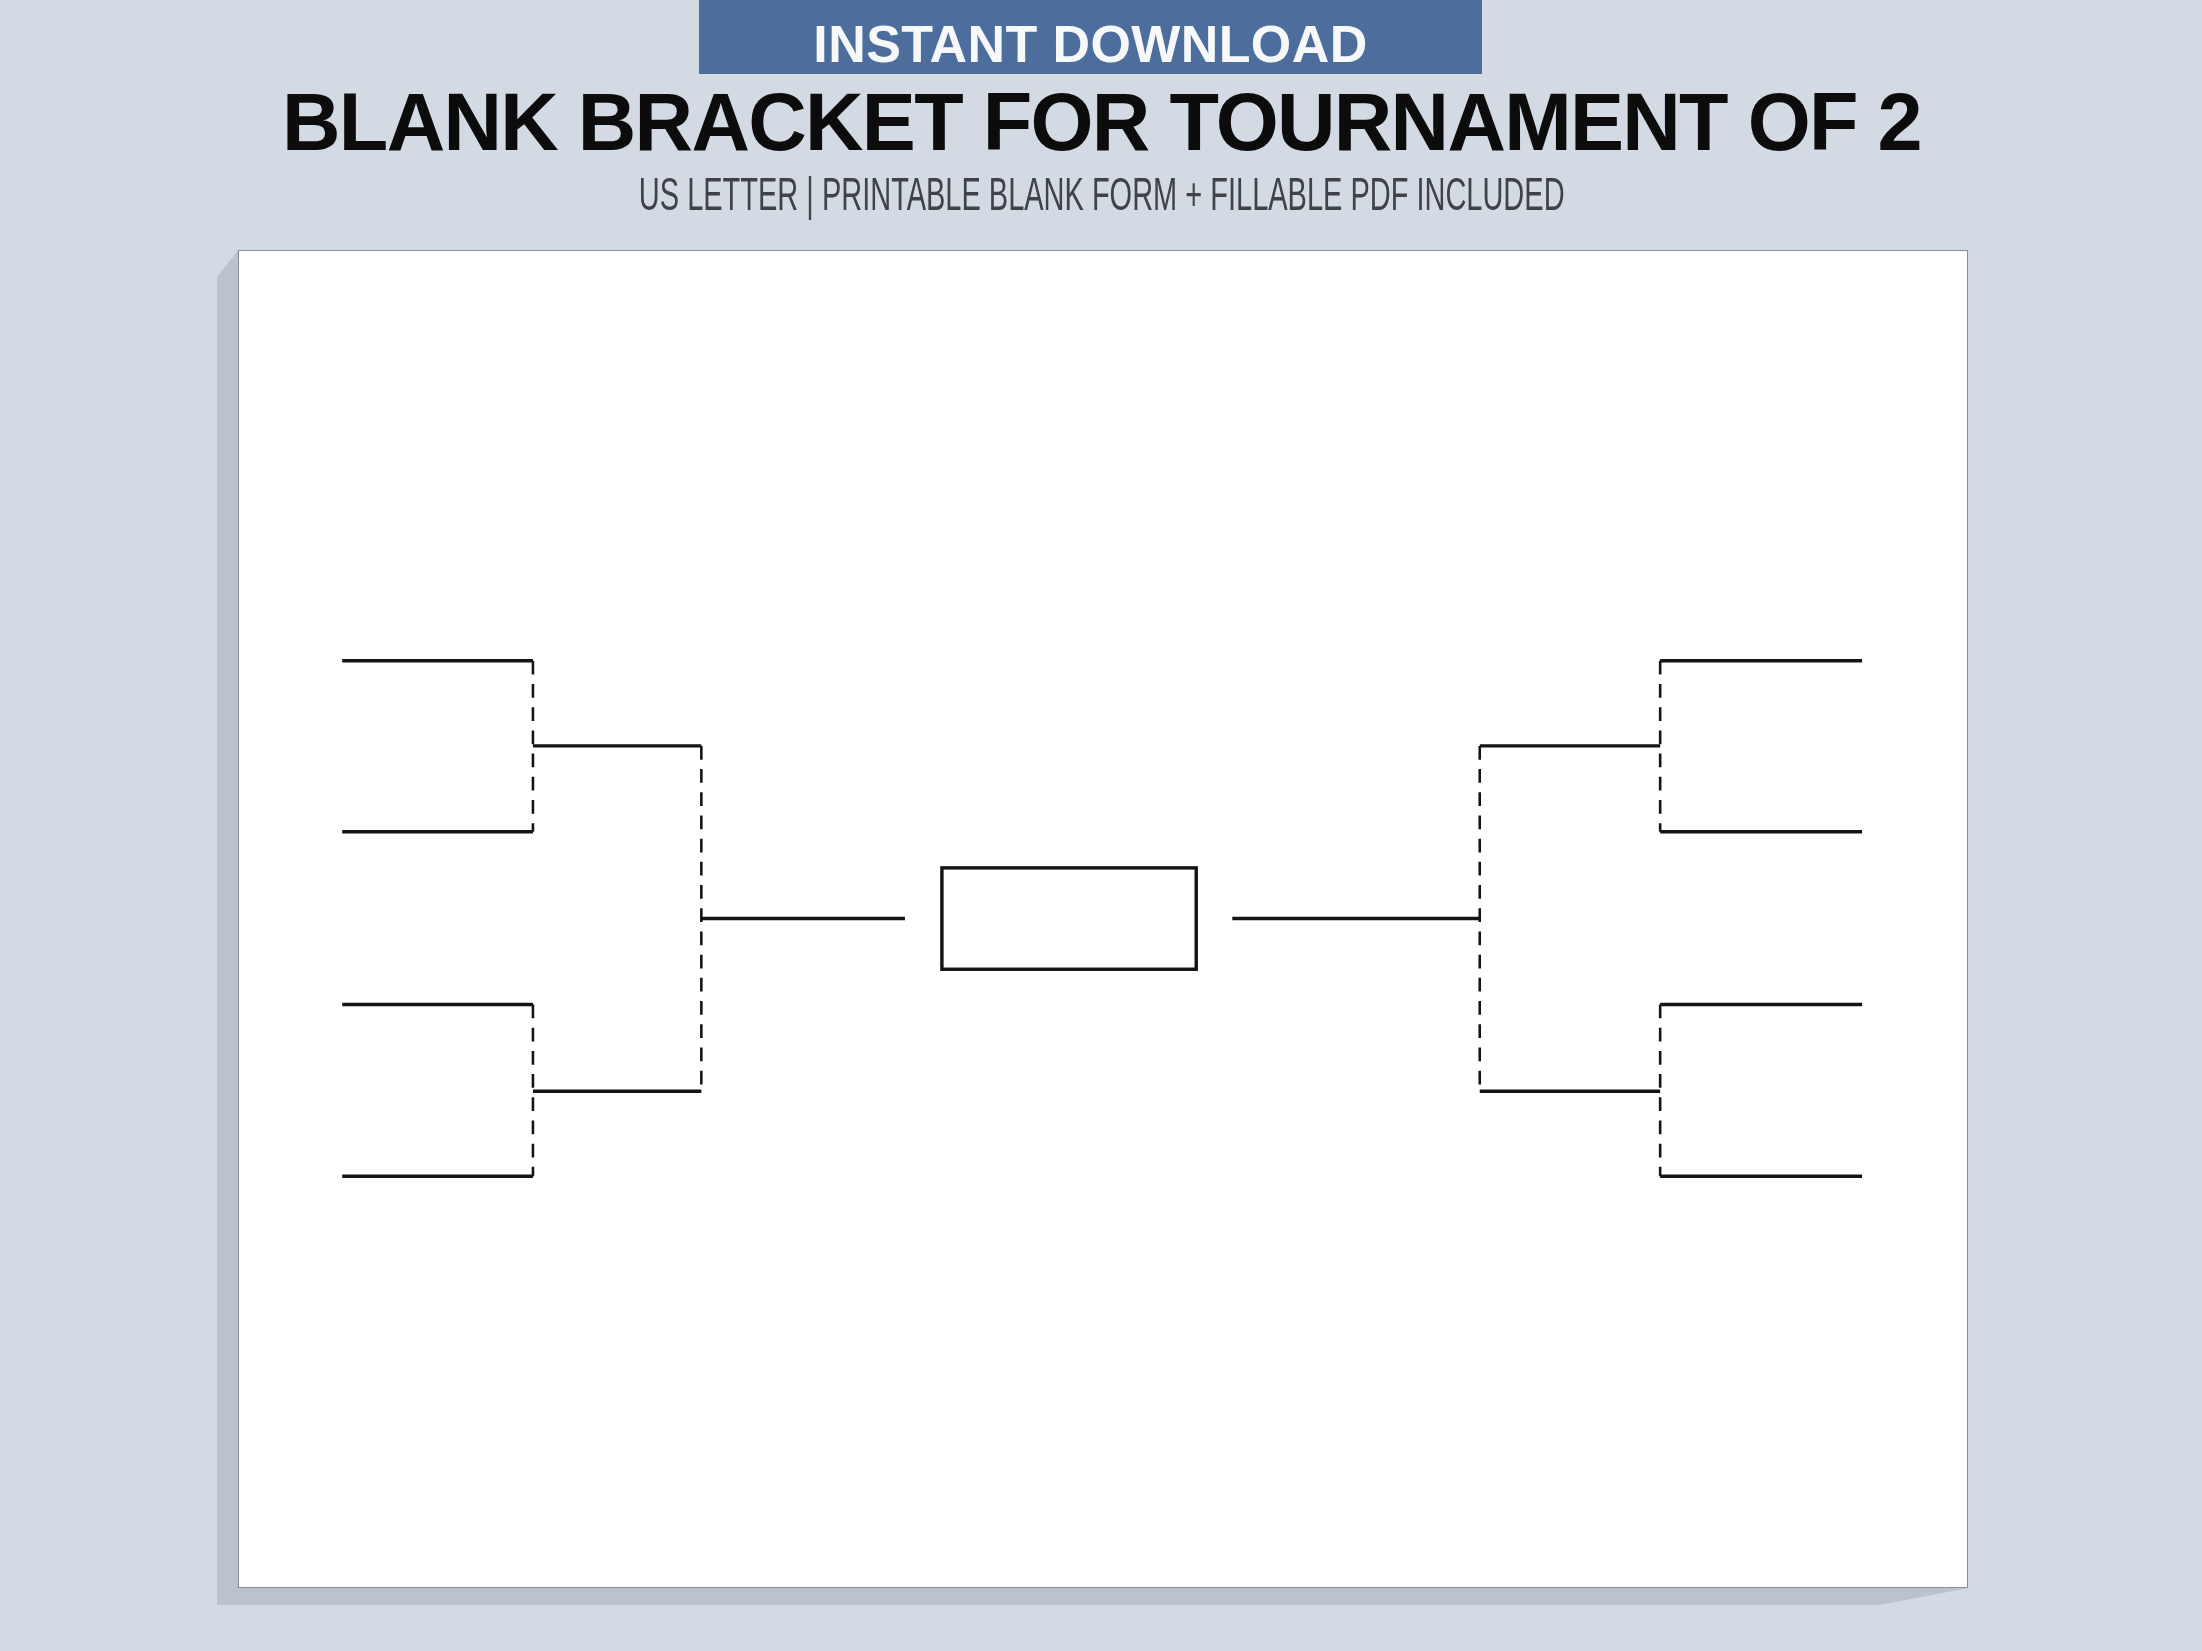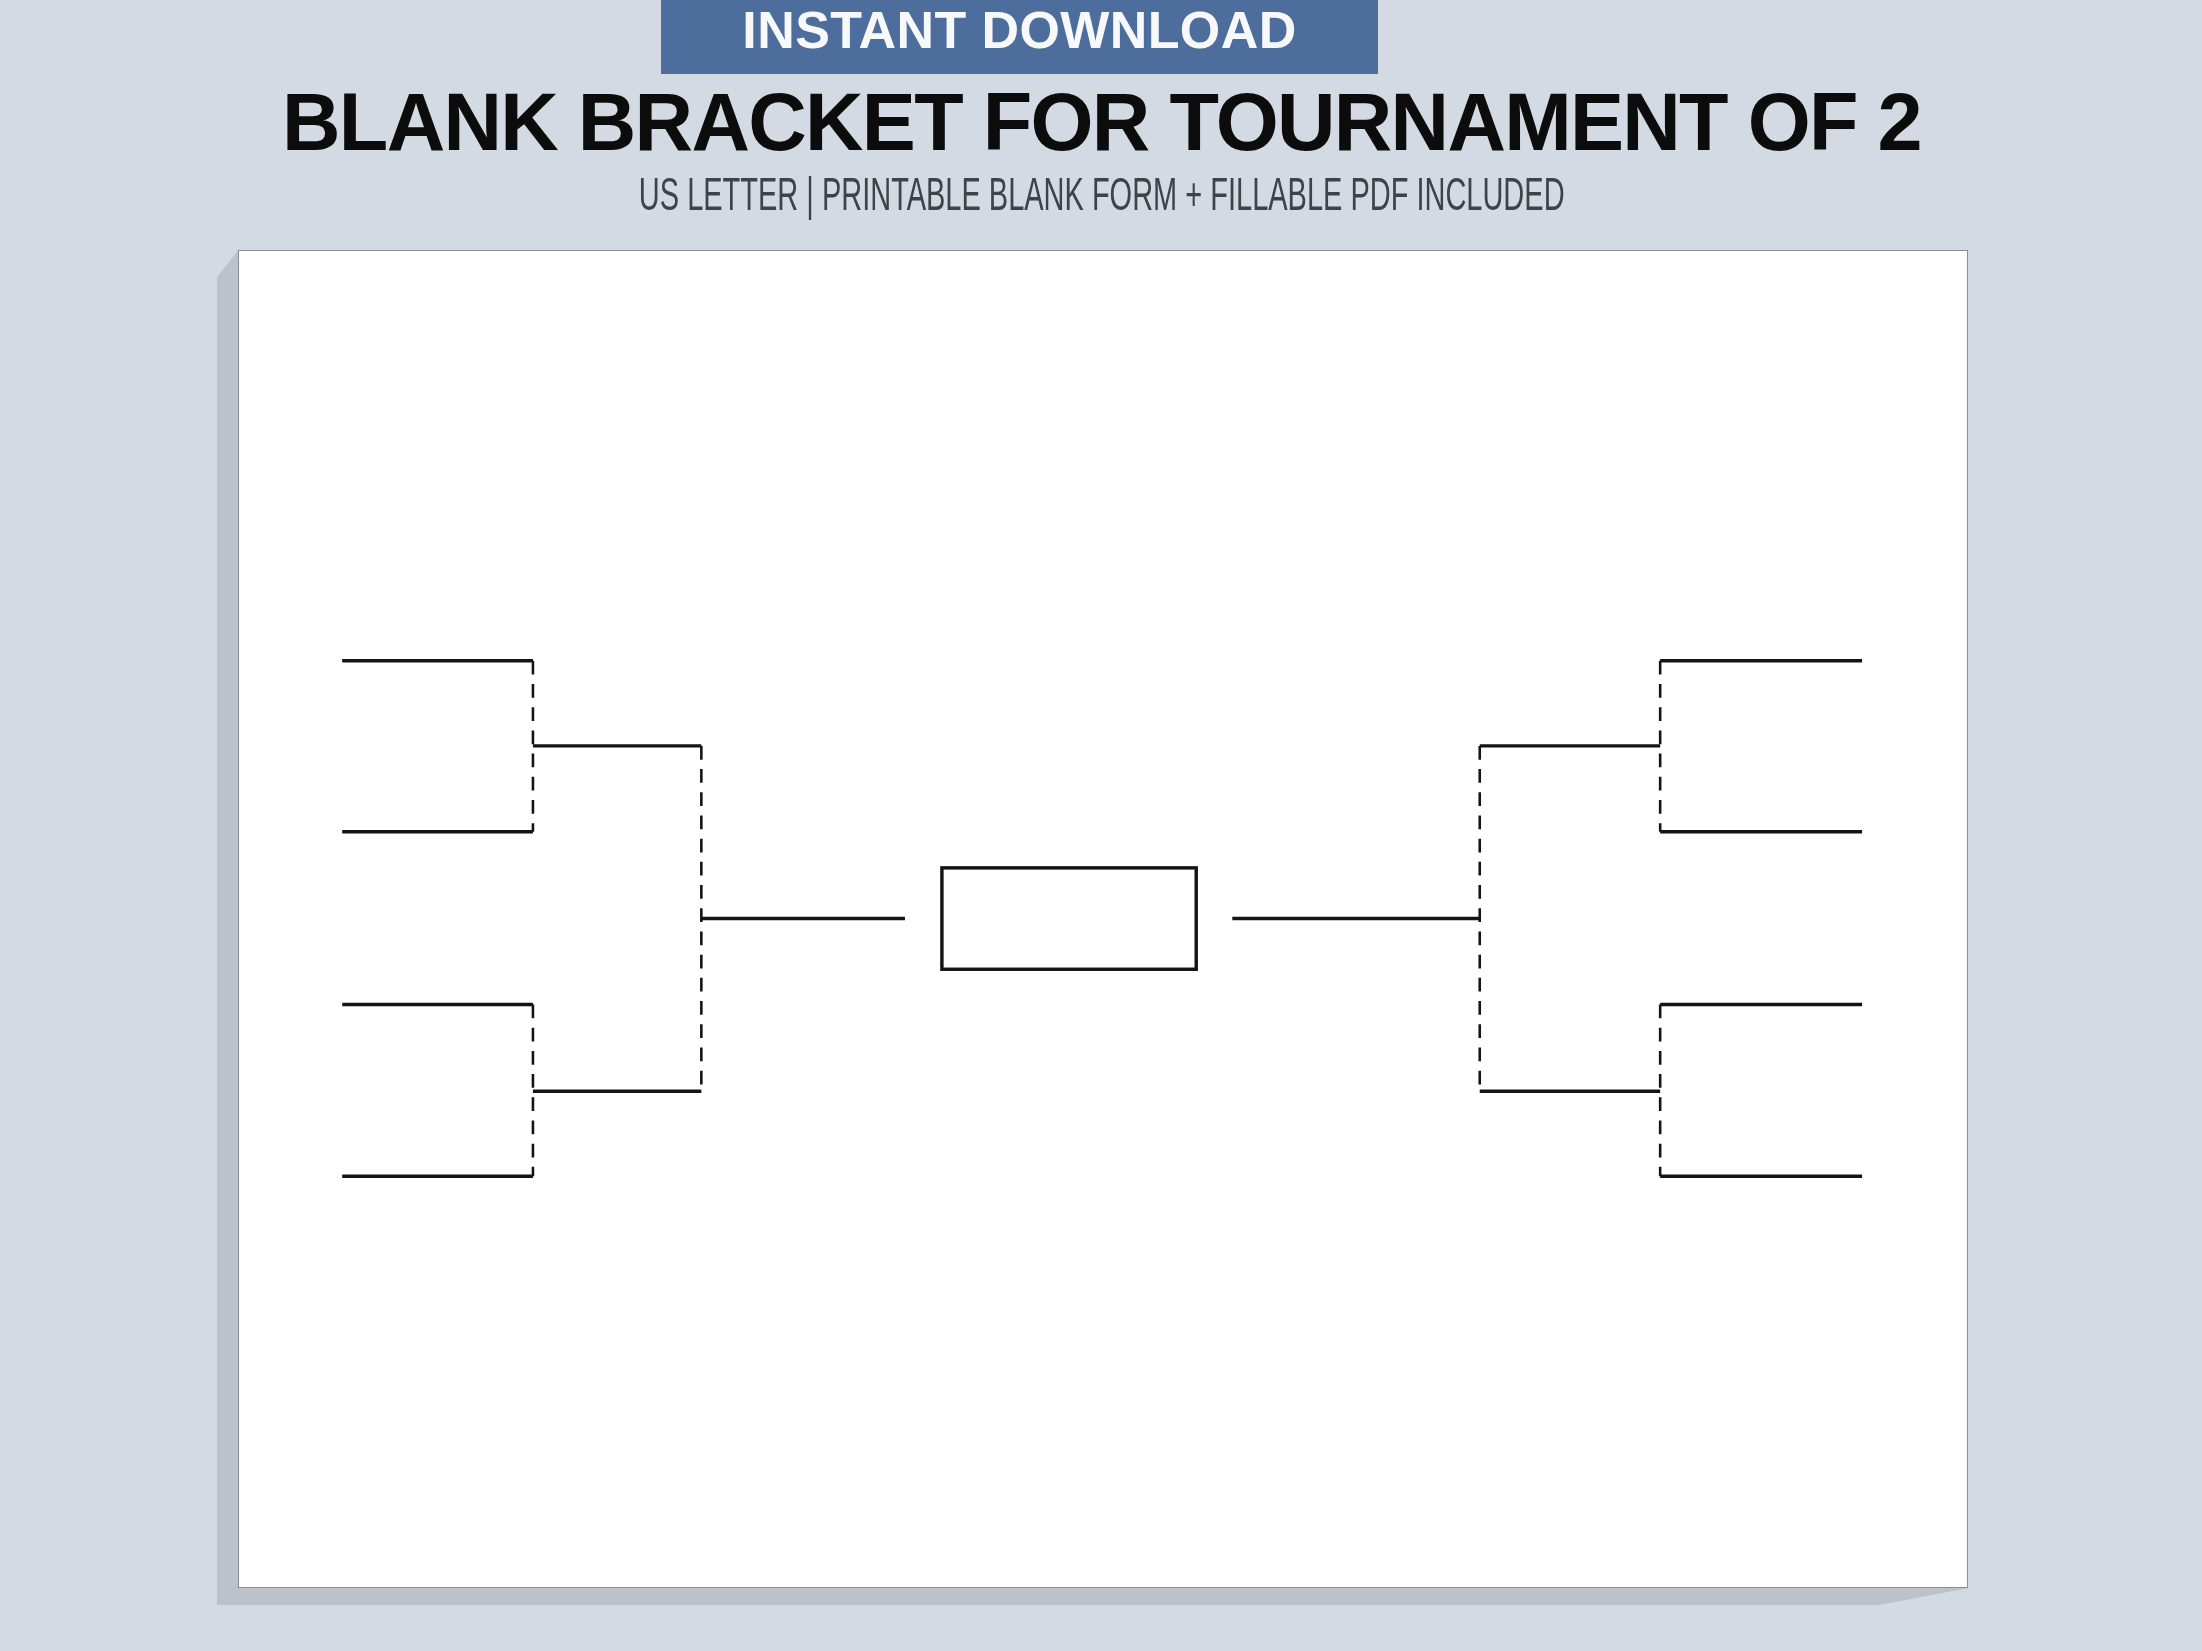--- a/index.html
+++ b/index.html
@@ -10,23 +10,23 @@
   * { margin:0; padding:0; box-sizing:border-box; }
   html,body { width:2203px; height:1652px; }
   body {
     background:var(--background);
     font-family:"Liberation Sans", sans-serif;
     overflow:hidden;
   }
   .stage { position:relative; width:2203px; height:1652px; background:var(--background); }
 
   .banner {
-    position:absolute; left:661px; top:0; width:717px; height:74px;
+    position:absolute; left:699px; top:0; width:783px; height:74px;
     background:var(--banner_bg);
-    display:flex; align-items:flex-start; justify-content:center;
+    display:flex; align-items:flex-end; justify-content:center;
   }
   .banner-label {
     color:var(--banner_text);
     font-size:52px; font-weight:700; letter-spacing:0.4px;
     white-space:nowrap;
   }
 
   .title {
     position:absolute; left:0; right:0; top:79px;
     text-align:center;

